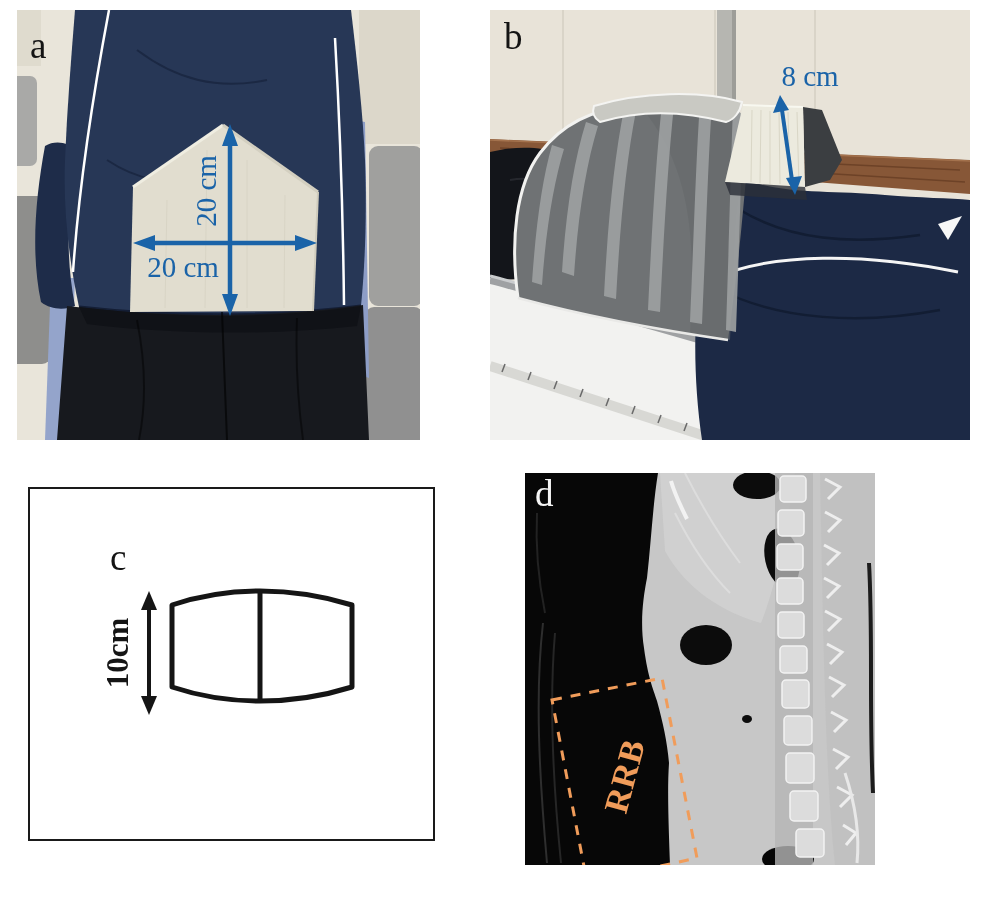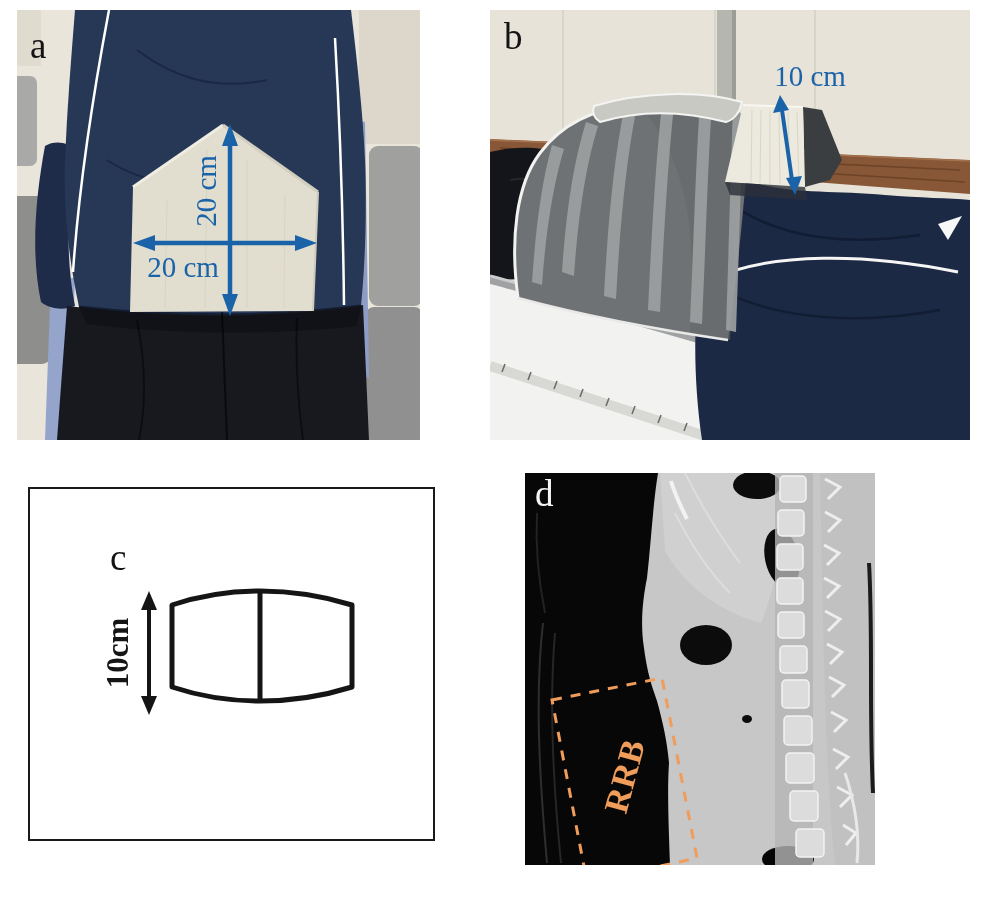--- a/index.html
+++ b/index.html
@@ -145,21 +145,21 @@
         <path d="M253,95 L313,97" stroke="#f8f8f0" stroke-width="2"></path>
         <polygon points="235,172 315,177 317,190 240,185" fill="#2c3038" opacity="0.8"></polygon>
       </g>
       <g stroke="#1a63a8" fill="#1a63a8">
         <line x1="292" y1="100" x2="302" y2="170" stroke-width="4"></line>
         <polygon points="290,85 283,103 299,100" stroke="none"></polygon>
         <polygon points="305,185 296,168 312,166" stroke="none"></polygon>
       </g>
     </svg>
     <span class="lbl panel-letter" style="left:14px;top:8px;">b</span>
-    <span class="lbl measure ctr" style="left:320px;top:66px;">10 cm</span>
+    <span class="lbl measure ctr" style="left:320px;top:66px;">8 cm</span>
   </div>
 
   <div class="panel" id="panel-c-box" style="left:28px;top:487px;width:407px;height:354px;">
     <svg width="403" height="350" viewBox="0 0 403 350">
       <g stroke="#151515" stroke-width="5" fill="none" stroke-linejoin="round">
         <path d="M142,116 C172,106 200,102 230,102 C260,102 290,106 322,116 L322,198 C290,208 260,212 230,212 C200,212 172,208 142,198 Z"></path>
         <line x1="230" y1="102" x2="230" y2="212"></line>
       </g>
       <g stroke="#151515" fill="#151515">
         <line x1="119" y1="118" x2="119" y2="210" stroke-width="4"></line>

